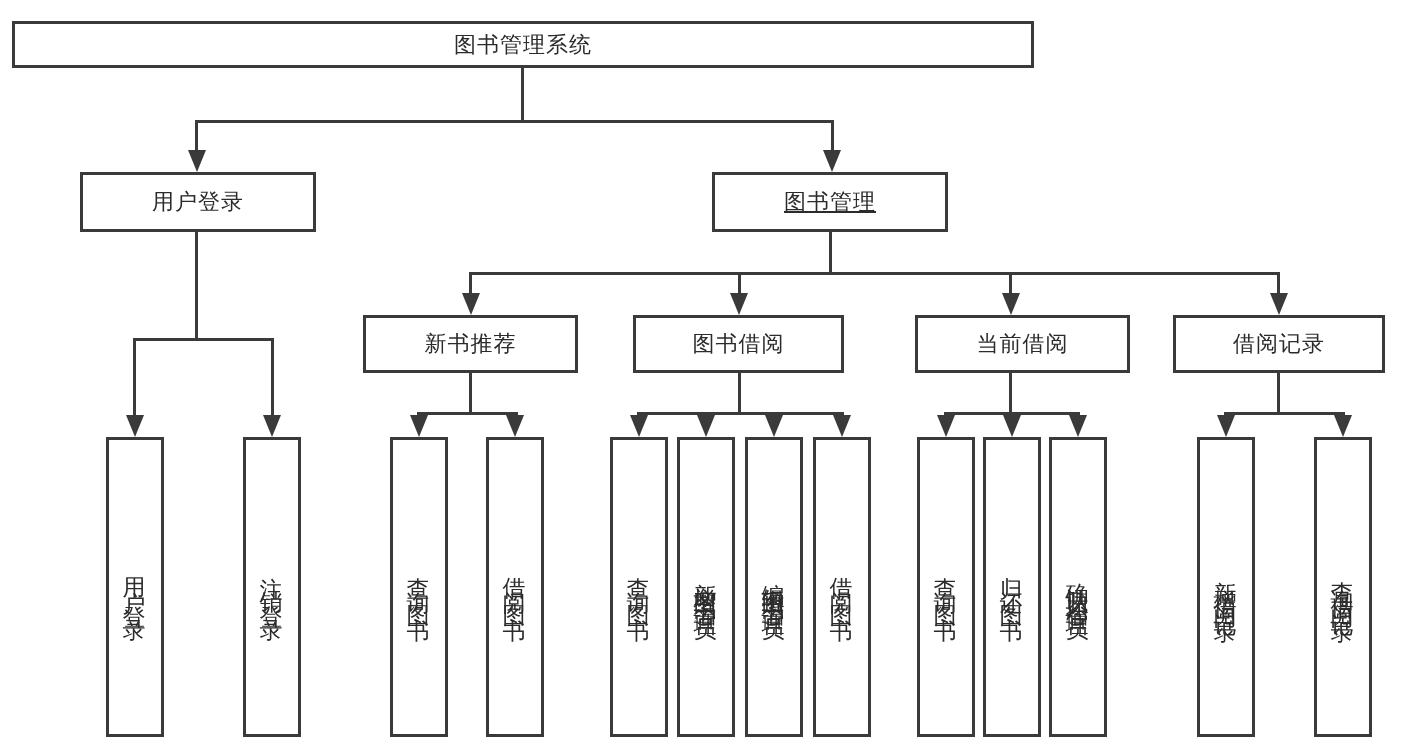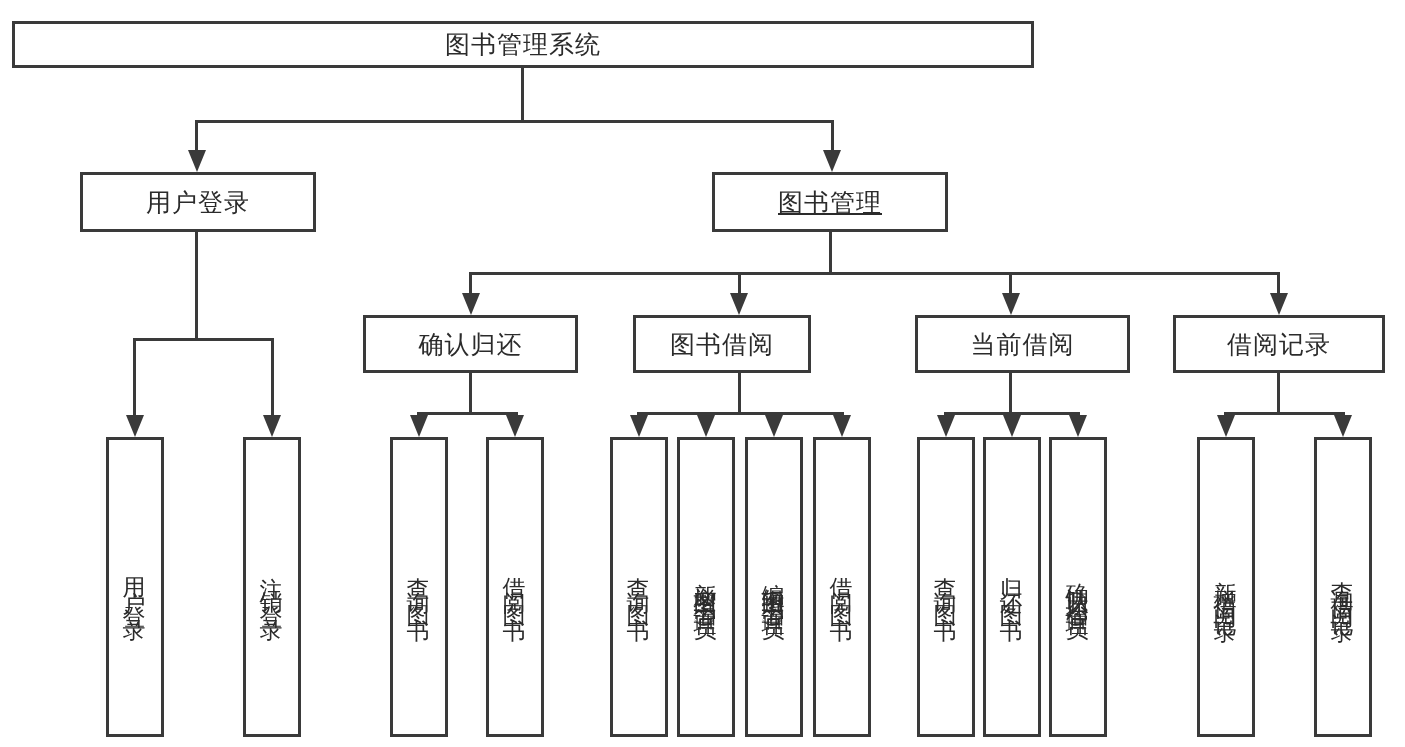--- a/index.html
+++ b/index.html
@@ -18,21 +18,21 @@
     overflow:hidden;
   }
   .box{
     position:absolute;
     background:#fff;
     border:3px solid var(--line);
     box-sizing:border-box;
     display:flex;
     align-items:center;
     justify-content:center;
-    font-size:25px;
+    font-size:22px;
     letter-spacing:1px;
     white-space:nowrap;
   }
   .leaf{
     writing-mode:vertical-rl;
     text-orientation:mixed;
     font-size:23px;
     white-space:normal;
   }
   .sp4{letter-spacing:14px;}
@@ -82,22 +82,22 @@
   <div class="hline" style="left:469px;top:272px;width:811px;height:3px;"></div>
   <div class="vline" style="left:469px;top:272px;width:3px;height:21px;"></div>
   <div class="arrow" style="left:462px;top:293px;"></div>
   <div class="vline" style="left:738px;top:272px;width:3px;height:21px;"></div>
   <div class="arrow" style="left:730px;top:293px;"></div>
   <div class="vline" style="left:1009px;top:272px;width:3px;height:21px;"></div>
   <div class="arrow" style="left:1002px;top:293px;"></div>
   <div class="vline" style="left:1277px;top:272px;width:3px;height:21px;"></div>
   <div class="arrow" style="left:1270px;top:293px;"></div>
 
-  <div class="box" style="left:363px;top:315px;width:215px;height:58px;">确认归还</div>
-  <div class="box" style="left:633px;top:315px;width:178px;height:58px;">图书借阅</div>
+  <div class="box" style="left:363px;top:315px;width:215px;height:58px;">新书推荐</div>
+  <div class="box" style="left:633px;top:315px;width:211px;height:58px;">图书借阅</div>
   <div class="box" style="left:903px;top:315px;width:215px;height:58px;margin-left:12px;">当前借阅</div>
   <div class="box" style="left:1173px;top:315px;width:212px;height:58px;">借阅记录</div>
 
   <div class="vline" style="left:469px;top:373px;width:3px;height:42px;"></div>
   <div class="hline" style="left:417px;top:412px;width:101px;height:3px;"></div>
   <div class="arrow" style="left:410px;top:415px;"></div>
   <div class="arrow" style="left:506px;top:415px;"></div>
 
   <div class="vline" style="left:738px;top:373px;width:3px;height:42px;"></div>
   <div class="hline" style="left:637px;top:412px;width:207px;height:3px;"></div>

